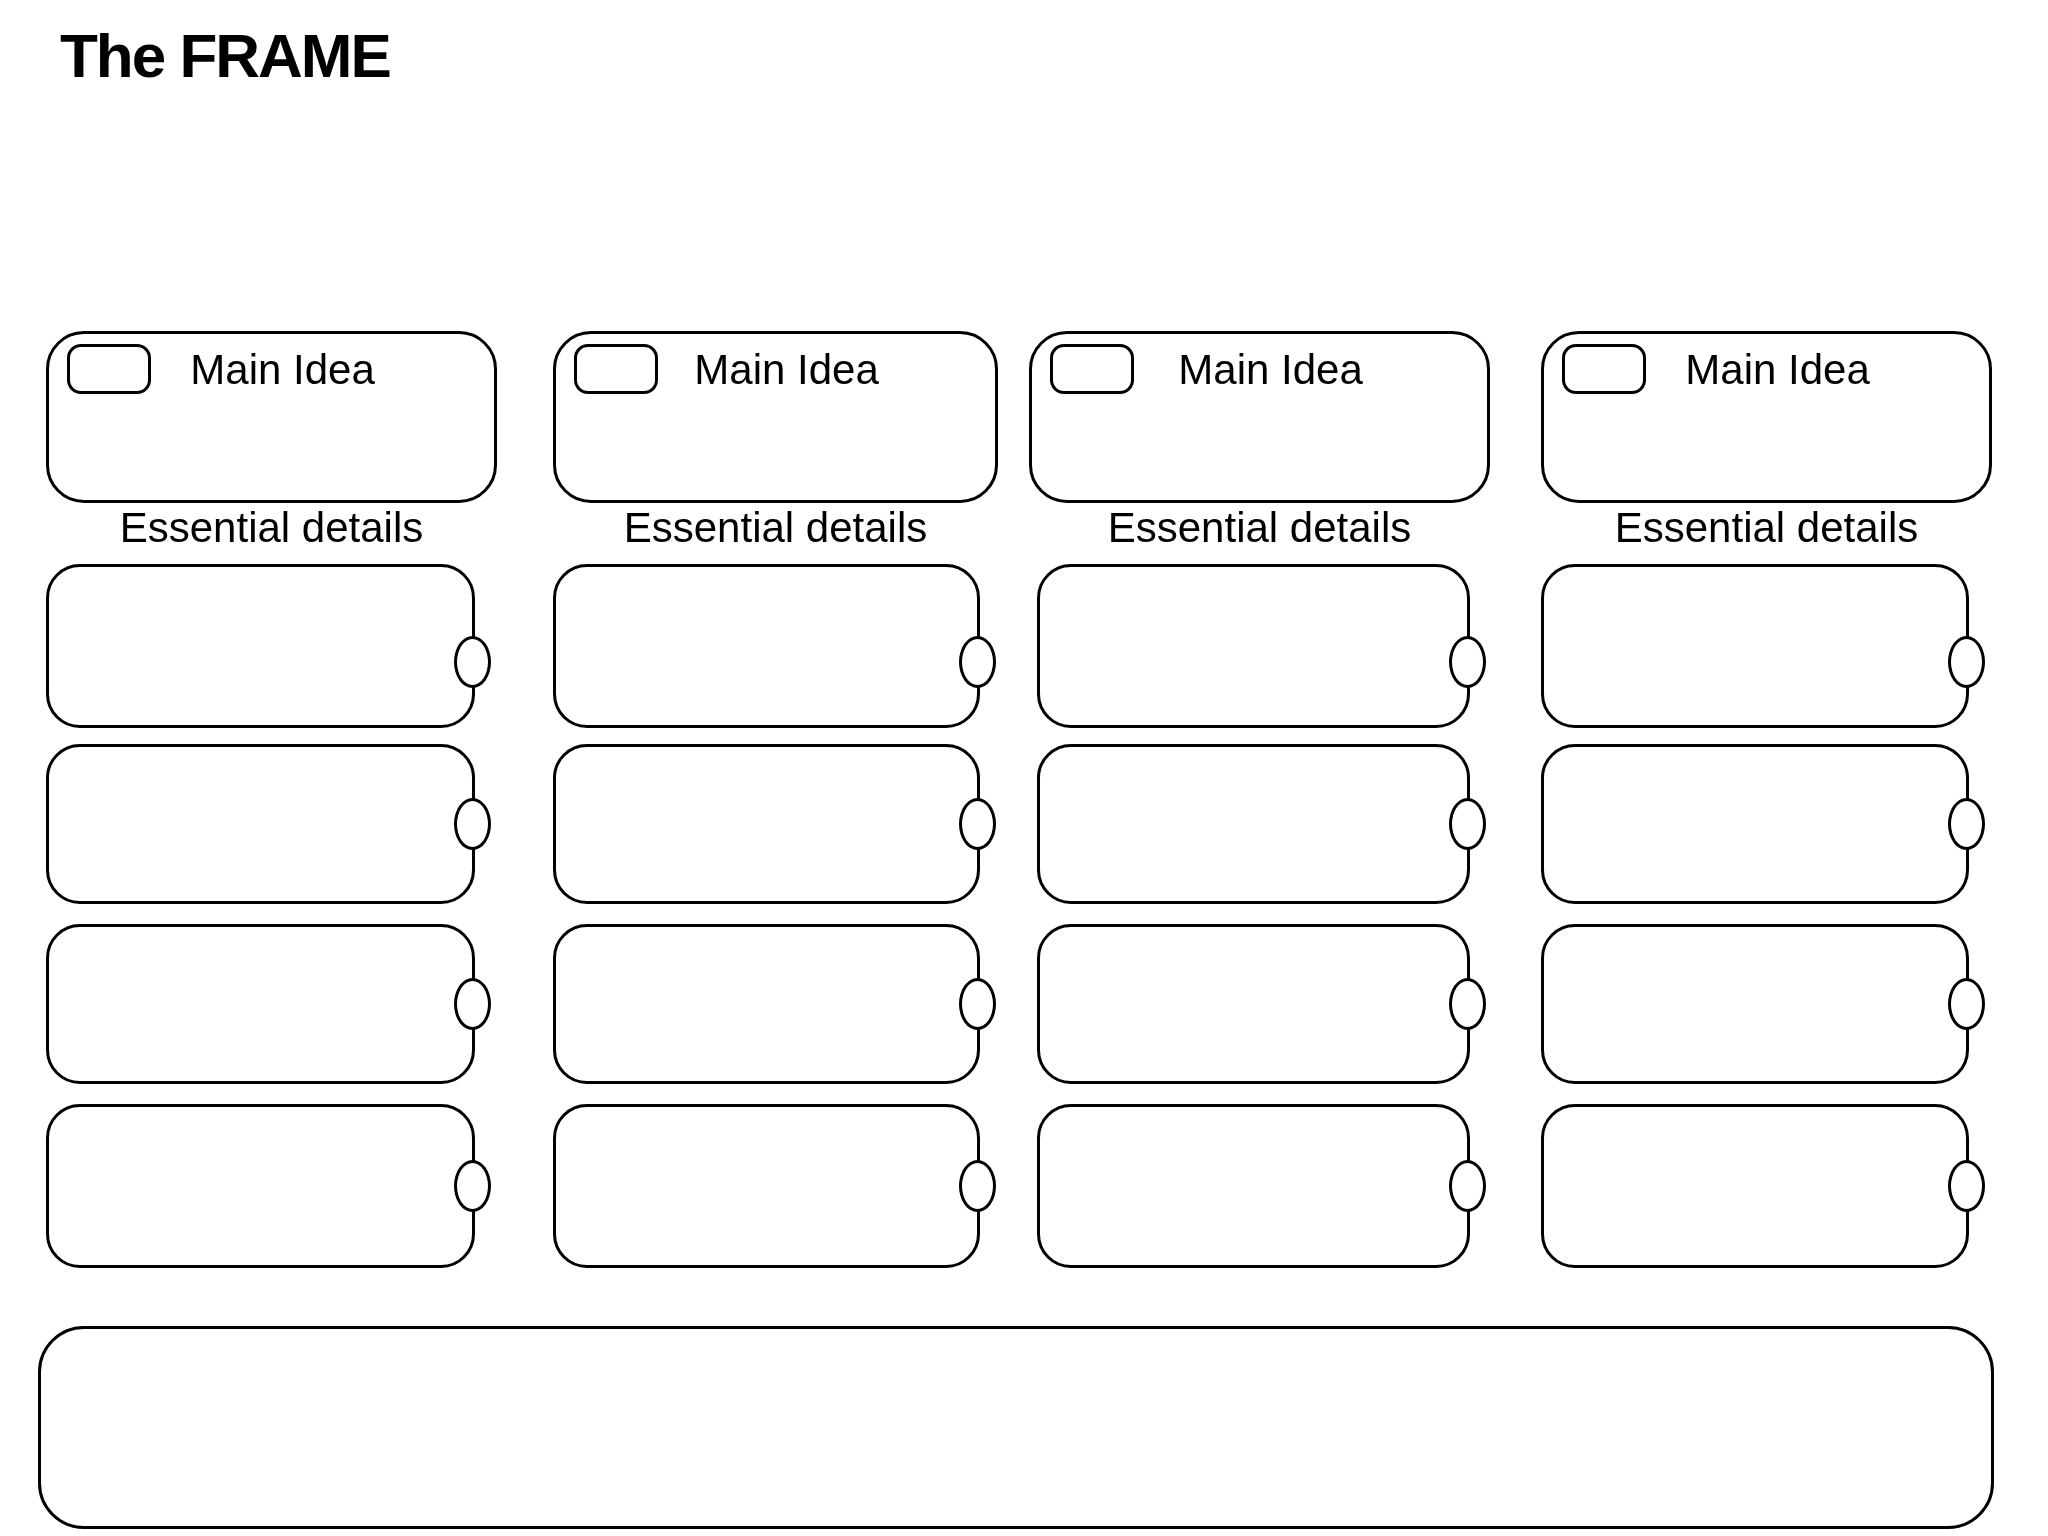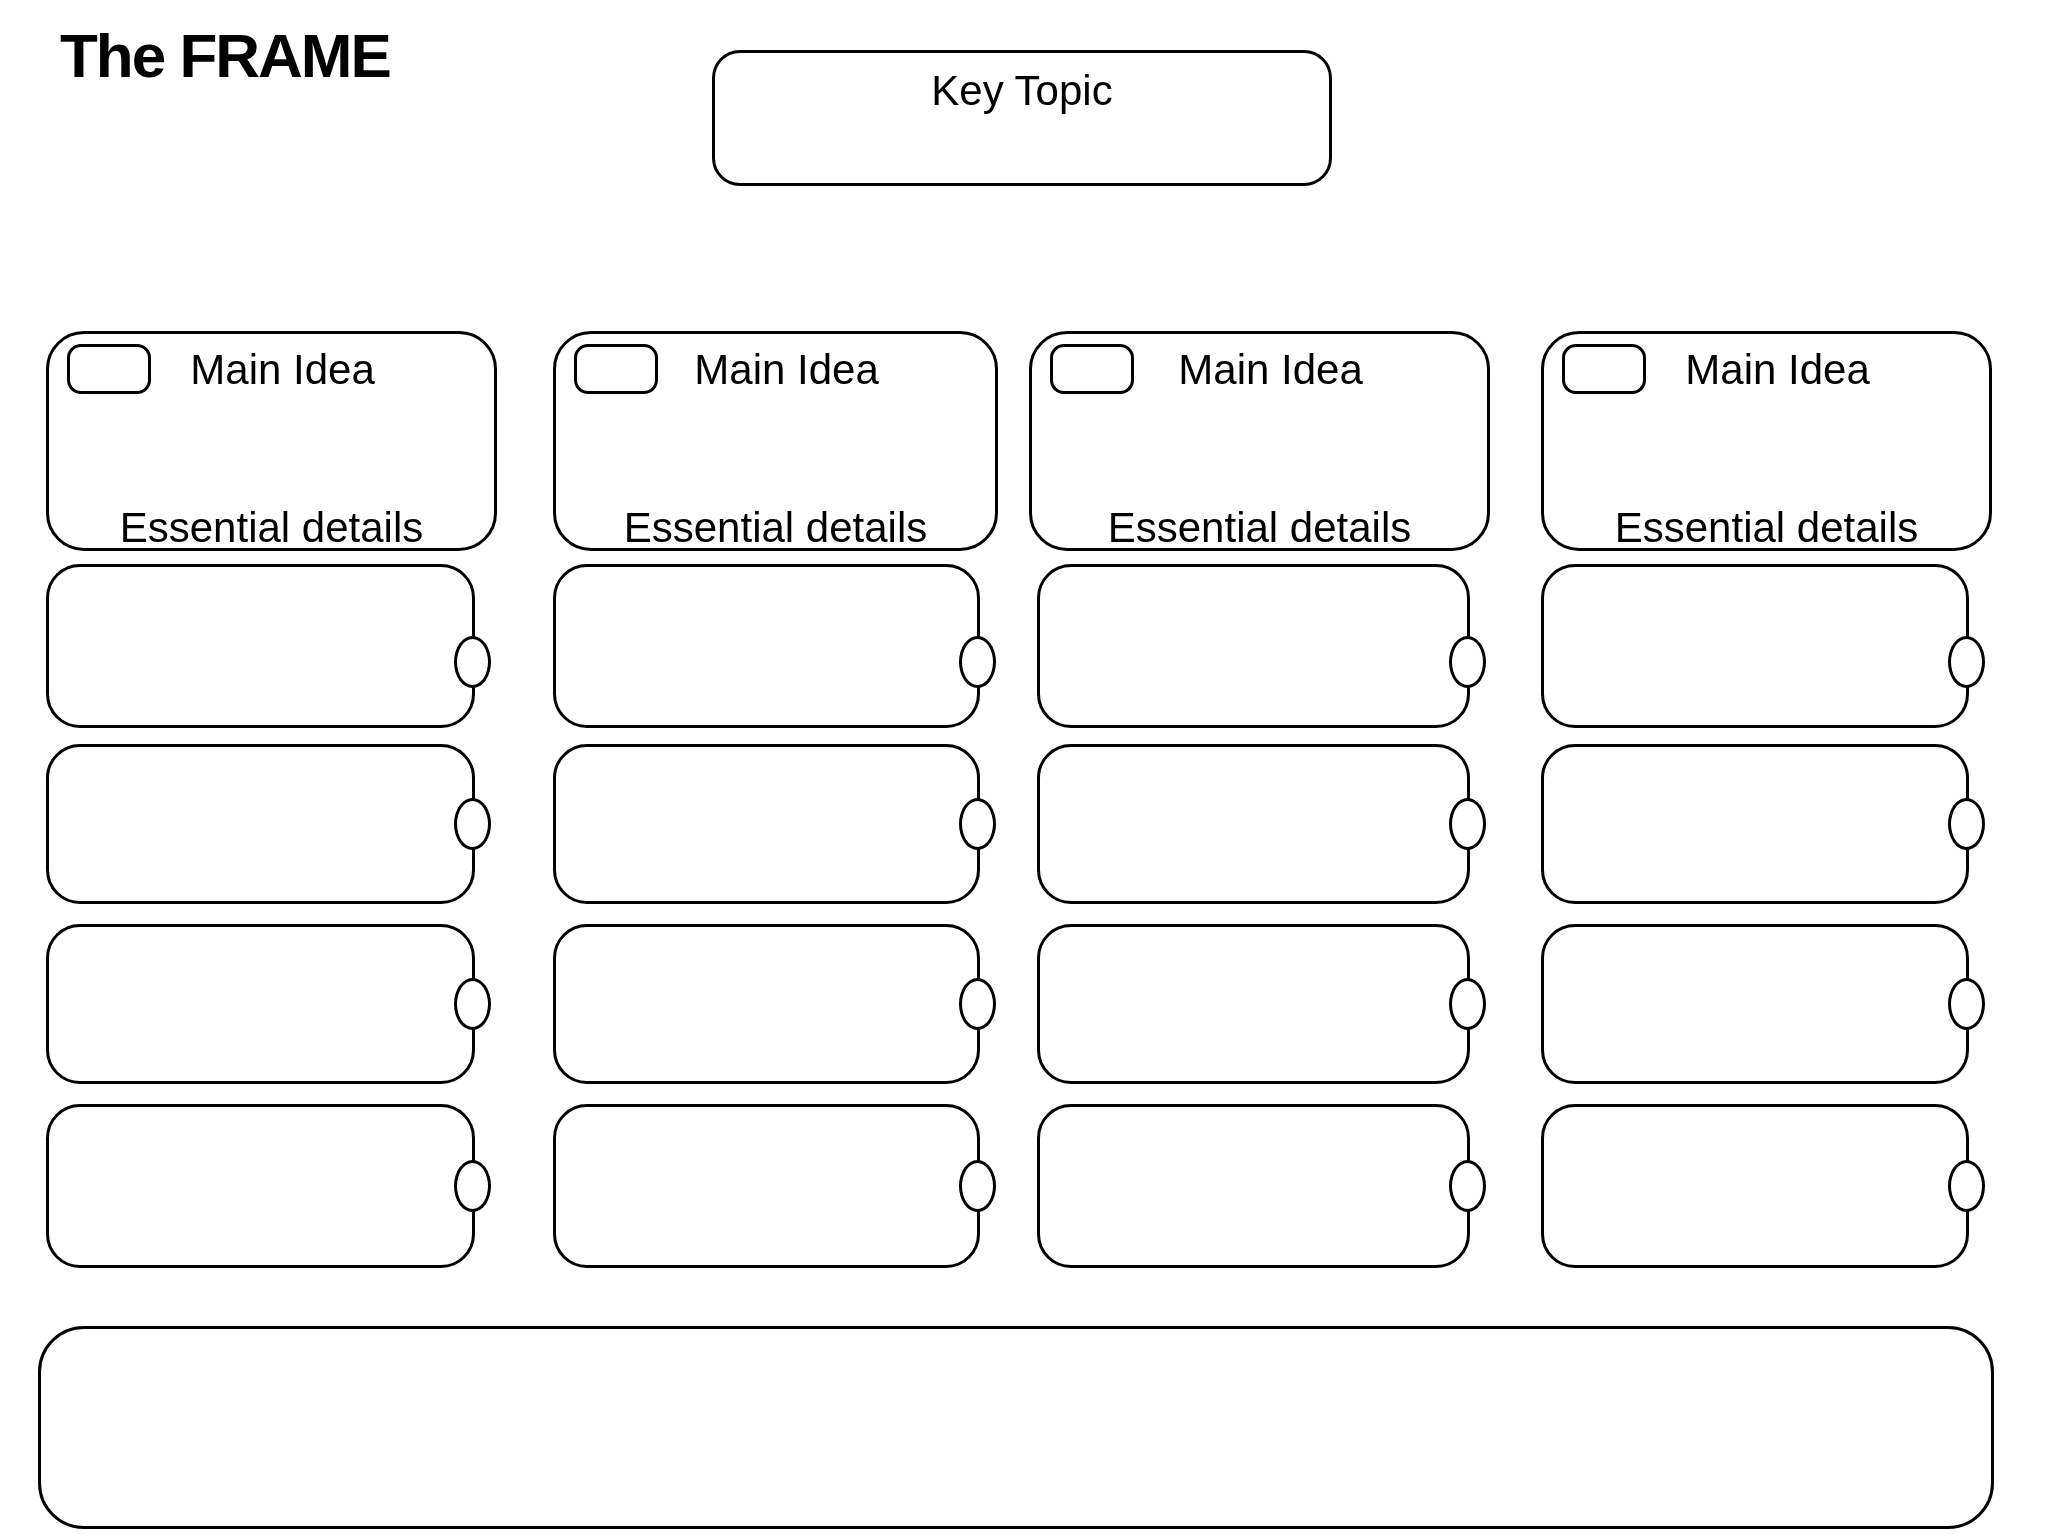--- a/index.html
+++ b/index.html
@@ -45,21 +45,21 @@
   .c1{left:46px;width:451px;}
   .c2{left:553px;width:445px;}
   .c3{left:1029px;width:461px;}
   .c4{left:1541px;width:451px;}
   
   .d1{left:46px;width:429px;}
   .d2{left:553px;width:427px;}
   .d3{left:1037px;width:433px;}
   .d4{left:1541px;width:428px;}
   
-  .main-idea{top:331px;height:220px;border-radius:38px;}
+  .main-idea{top:331px;height:172px;border-radius:38px;}
   .mi-checkbox{
     position:absolute;left:18px;top:10px;width:84px;height:50px;
     border:var(--line) solid var(--ink);border-radius:14px;background:var(--paper);
     box-sizing:border-box;
   }
   .mi-label{
     position:absolute;left:50%;top:12px;transform:translateX(-44%);
     font-size:42px;white-space:nowrap;
   }
   .mi-value{position:absolute;left:24px;top:72px;right:24px;min-height:80px;font-size:34px;}
@@ -86,24 +86,20 @@
   }
   .so-what-box{left:38px;top:1326px;width:1956px;height:203px;border-radius:46px;padding:24px 40px;font-size:36px;}
 </style>
 </head>
 <body>
 
 <div class="page">
 
   <div class="page-title">The FRAME</div>
 
-  <div class="box key-topic-box">
-    <span class="key-topic-label">Key Topic</span>
-    <span class="key-topic-value"></span>
-  </div>
 
   <div class="box main-idea c1">
     <span class="mi-checkbox"></span>
     <span class="mi-label">Main Idea</span>
     <span class="mi-value"></span>
   </div>
   <div class="box main-idea c2">
     <span class="mi-checkbox"></span>
     <span class="mi-label">Main Idea</span>
     <span class="mi-value"></span>

